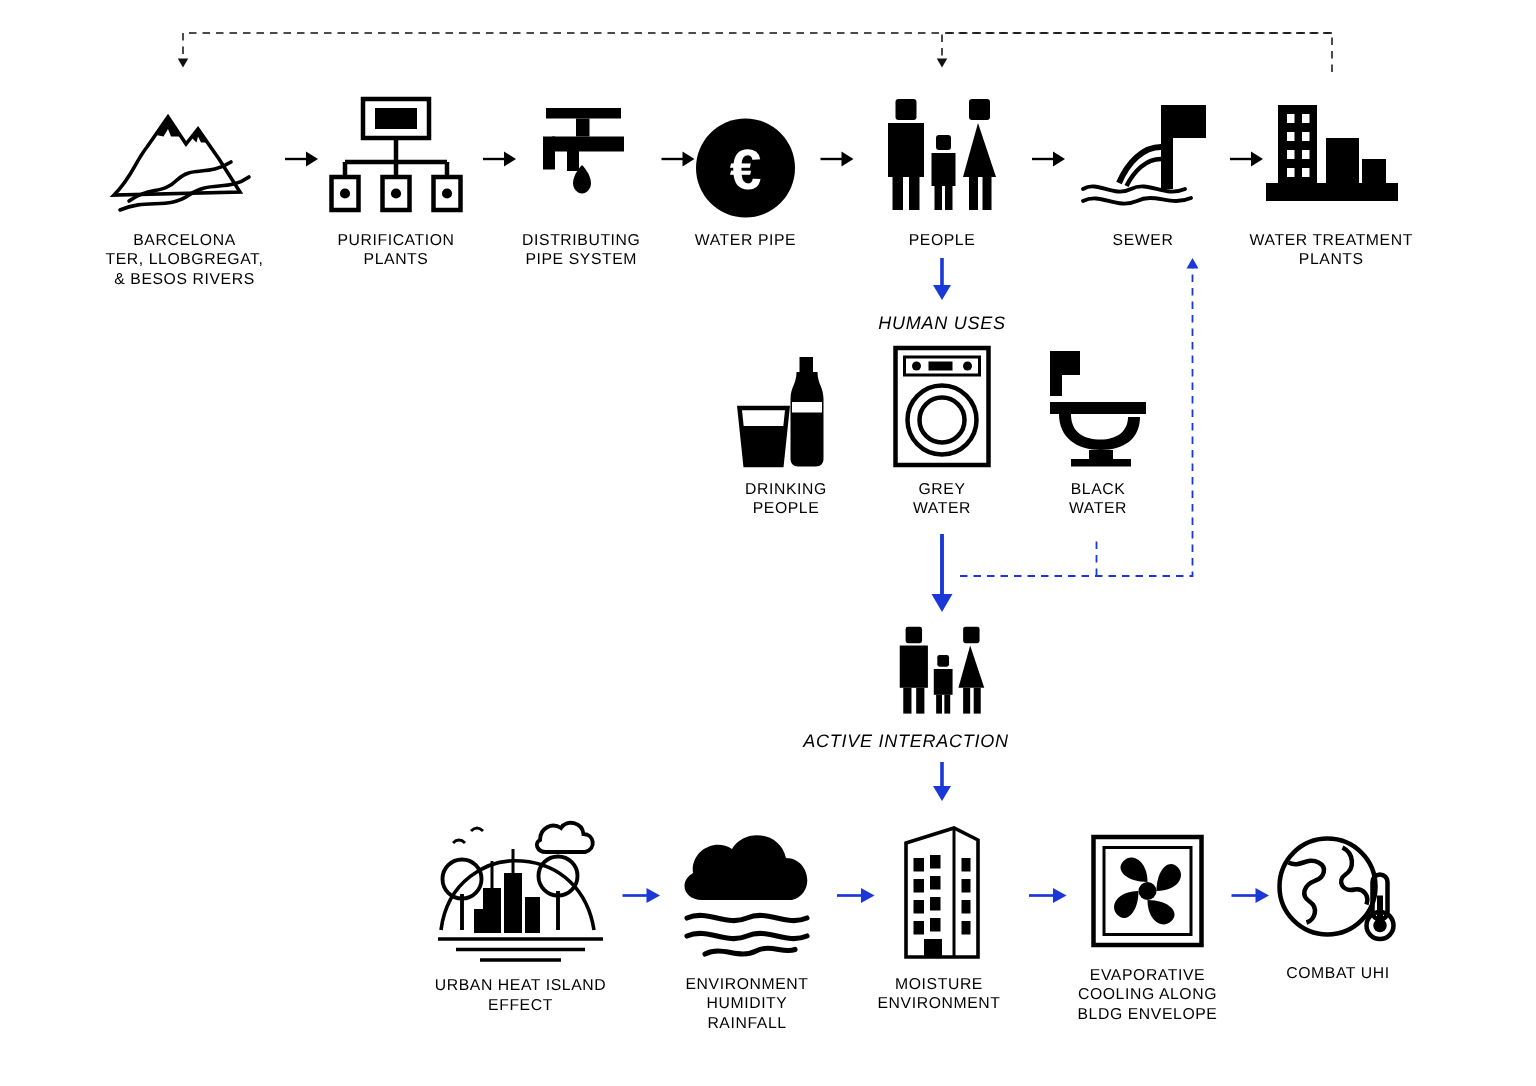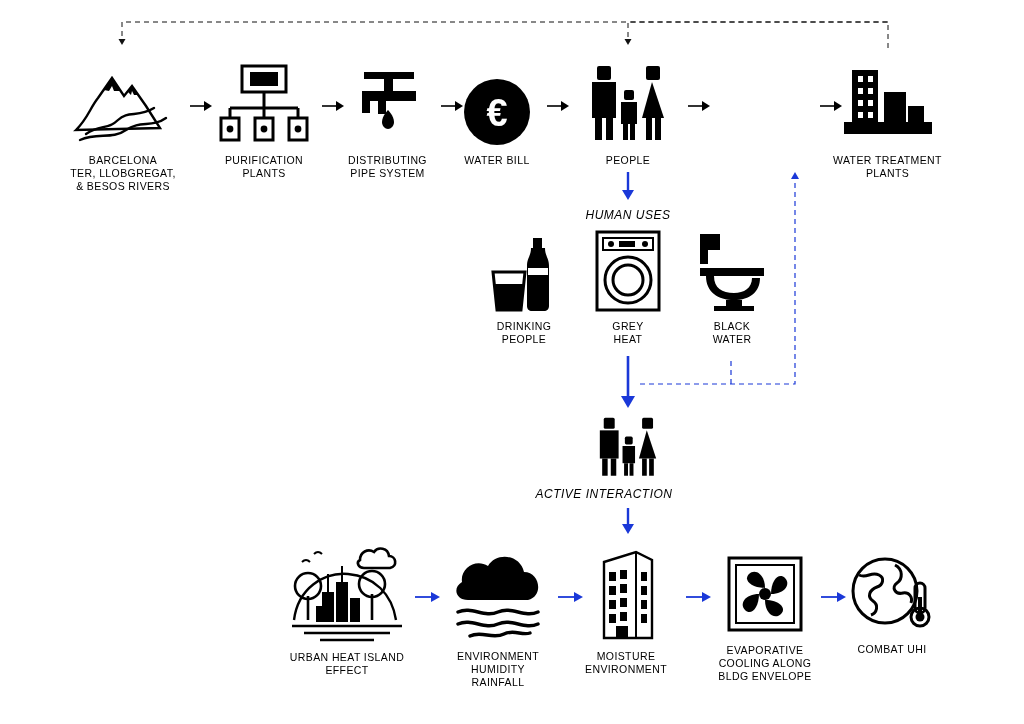--- a/index.html
+++ b/index.html
@@ -138,21 +138,21 @@
     <path d="M16 2 l 8 5 l -8 5 z" fill="#000"></path>
   </svg>
 
   <div class="node" style="left:455px; top:48px; width:84px;">
     <div class="icon" style="height:100px;">
       <svg width="72" height="78" viewBox="0 0 72 78">
         <circle cx="36" cy="42" r="33" fill="#000"></circle>
         <text x="36" y="56" font-family="Liberation Sans, sans-serif" font-size="38" font-weight="bold" fill="#fff" text-anchor="middle">€</text>
       </svg>
     </div>
-    <div class="caption">WATER BILL</div>
+    <div class="caption">WATER PIPE</div>
   </div>
 
   <svg class="arrow" style="left:545px; top:99px;" width="26" height="14">
     <line x1="2" y1="7" x2="17" y2="7" stroke="#000" stroke-width="1.6"></line>
     <path d="M16 2 l 8 5 l -8 5 z" fill="#000"></path>
   </svg>
 
   <div class="node" style="left:575px; top:48px; width:106px;">
     <div class="icon" style="height:100px;">
       <svg width="96" height="92" viewBox="0 0 96 92">
@@ -174,20 +174,33 @@
       </svg>
     </div>
     <div class="caption">PEOPLE</div>
   </div>
 
   <svg class="arrow" style="left:686px; top:99px;" width="26" height="14">
     <line x1="2" y1="7" x2="17" y2="7" stroke="#000" stroke-width="1.6"></line>
     <path d="M16 2 l 8 5 l -8 5 z" fill="#000"></path>
   </svg>
 
+  <div class="node" style="left:712px; top:48px; width:100px;">
+    <div class="icon" style="height:100px;">
+      <svg width="92" height="92" viewBox="0 0 92 92">
+        <rect x="58" y="14" width="8" height="56" fill="#000"></rect>
+        <rect x="66" y="14" width="22" height="22" fill="#000"></rect>
+        <path d="M58 42 C 46 42, 36 52, 30 66" fill="none" stroke="#000" stroke-width="4"></path>
+        <path d="M58 50 C 48 50, 40 58, 35 68" fill="none" stroke="#000" stroke-width="3"></path>
+        <path d="M6 70 C 16 64, 26 76, 38 70 C 50 64, 60 76, 74 70" fill="none" stroke="#000" stroke-width="2.6" stroke-linecap="round"></path>
+        <path d="M6 78 C 18 72, 28 84, 42 78 C 54 72, 64 82, 78 76" fill="none" stroke="#000" stroke-width="2.6" stroke-linecap="round"></path>
+      </svg>
+    </div>
+    <div class="caption">SEWER</div>
+  </div>
 
   <svg class="arrow" style="left:818px; top:99px;" width="26" height="14">
     <line x1="2" y1="7" x2="17" y2="7" stroke="#000" stroke-width="1.6"></line>
     <path d="M16 2 l 8 5 l -8 5 z" fill="#000"></path>
   </svg>
 
   <div class="node" style="left:825px; top:48px; width:125px;">
     <div class="icon" style="height:100px;">
       <svg width="104" height="92" viewBox="0 0 104 92">
         <rect x="16" y="14" width="26" height="64" fill="#000"></rect>
@@ -237,21 +250,21 @@
         <rect x="8" y="4" width="62" height="78" fill="none" stroke="#000" stroke-width="3"></rect>
         <rect x="14" y="10" width="50" height="12" fill="none" stroke="#000" stroke-width="2"></rect>
         <circle cx="22" cy="16" r="3" fill="#000"></circle>
         <rect x="30" y="13" width="16" height="6" fill="#000"></rect>
         <circle cx="56" cy="16" r="3" fill="#000"></circle>
         <circle cx="39" cy="52" r="23" fill="none" stroke="#000" stroke-width="3"></circle>
         <circle cx="39" cy="52" r="15" fill="none" stroke="#000" stroke-width="3"></circle>
       </svg>
     </div>
     <div class="caption">GREY
-HEAT</div>
+WATER</div>
   </div>
 
   <div class="node" style="left:688px; top:228px; width:88px;">
     <div class="icon" style="height:86px;">
       <svg width="84" height="86" viewBox="0 0 84 86">
         <rect x="10" y="6" width="8" height="30" fill="#000"></rect>
         <rect x="18" y="6" width="12" height="16" fill="#000"></rect>
         <path d="M10 40 L 74 40 L 74 48 L 10 48 Z" fill="#000"></path>
         <path d="M16 48 C 16 64, 28 72, 44 72 C 60 72, 70 64, 70 50 L 62 50 C 62 60, 54 65, 44 65 C 32 65, 24 60, 24 48 Z" fill="#000"></path>
         <rect x="36" y="72" width="16" height="6" fill="#000"></rect>

